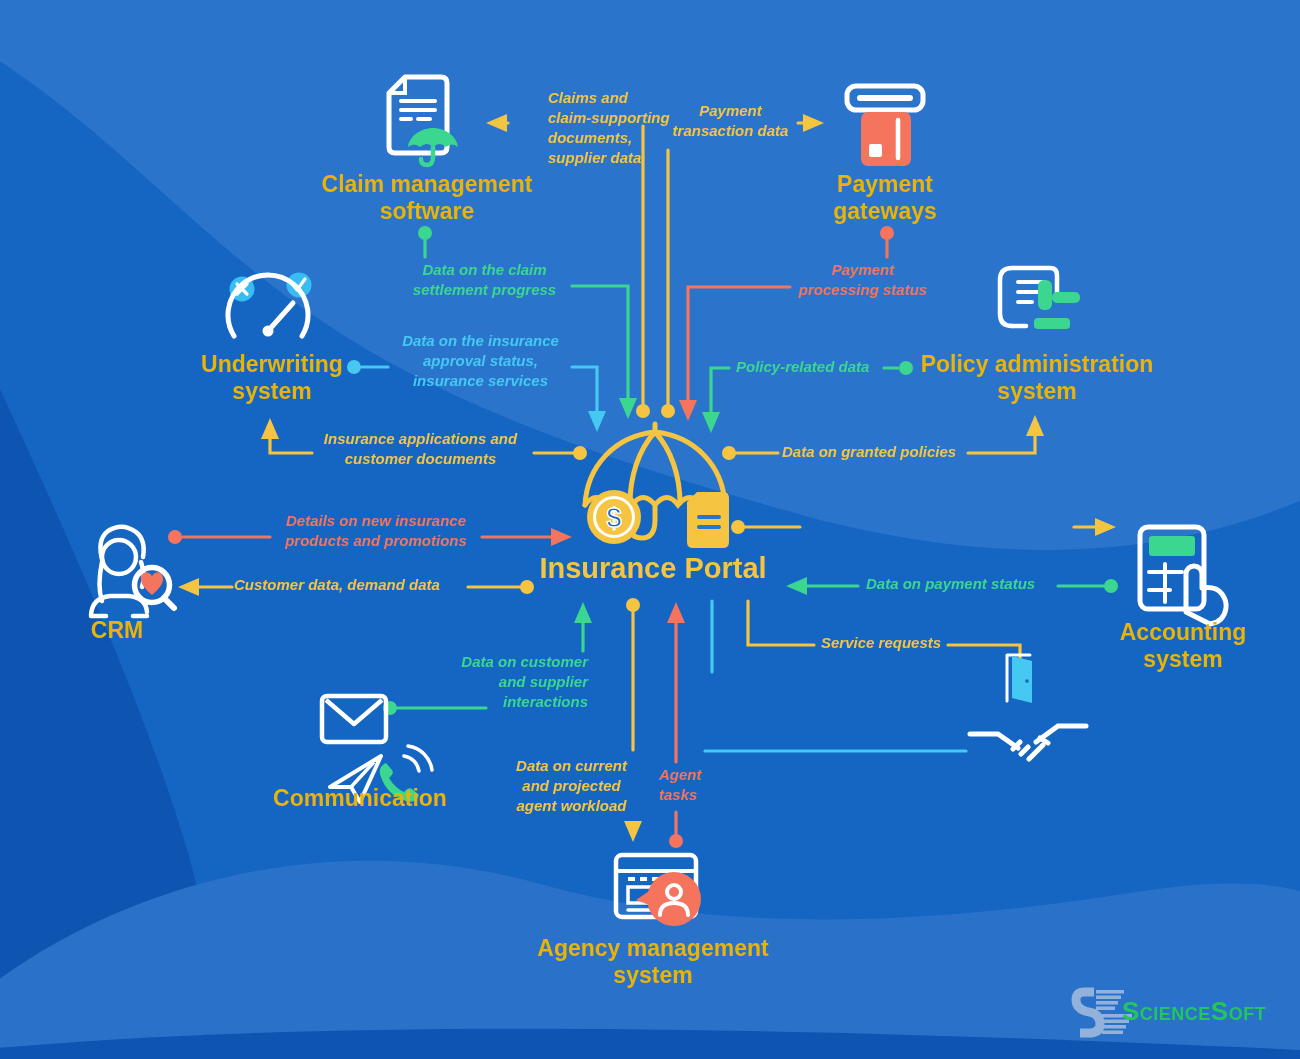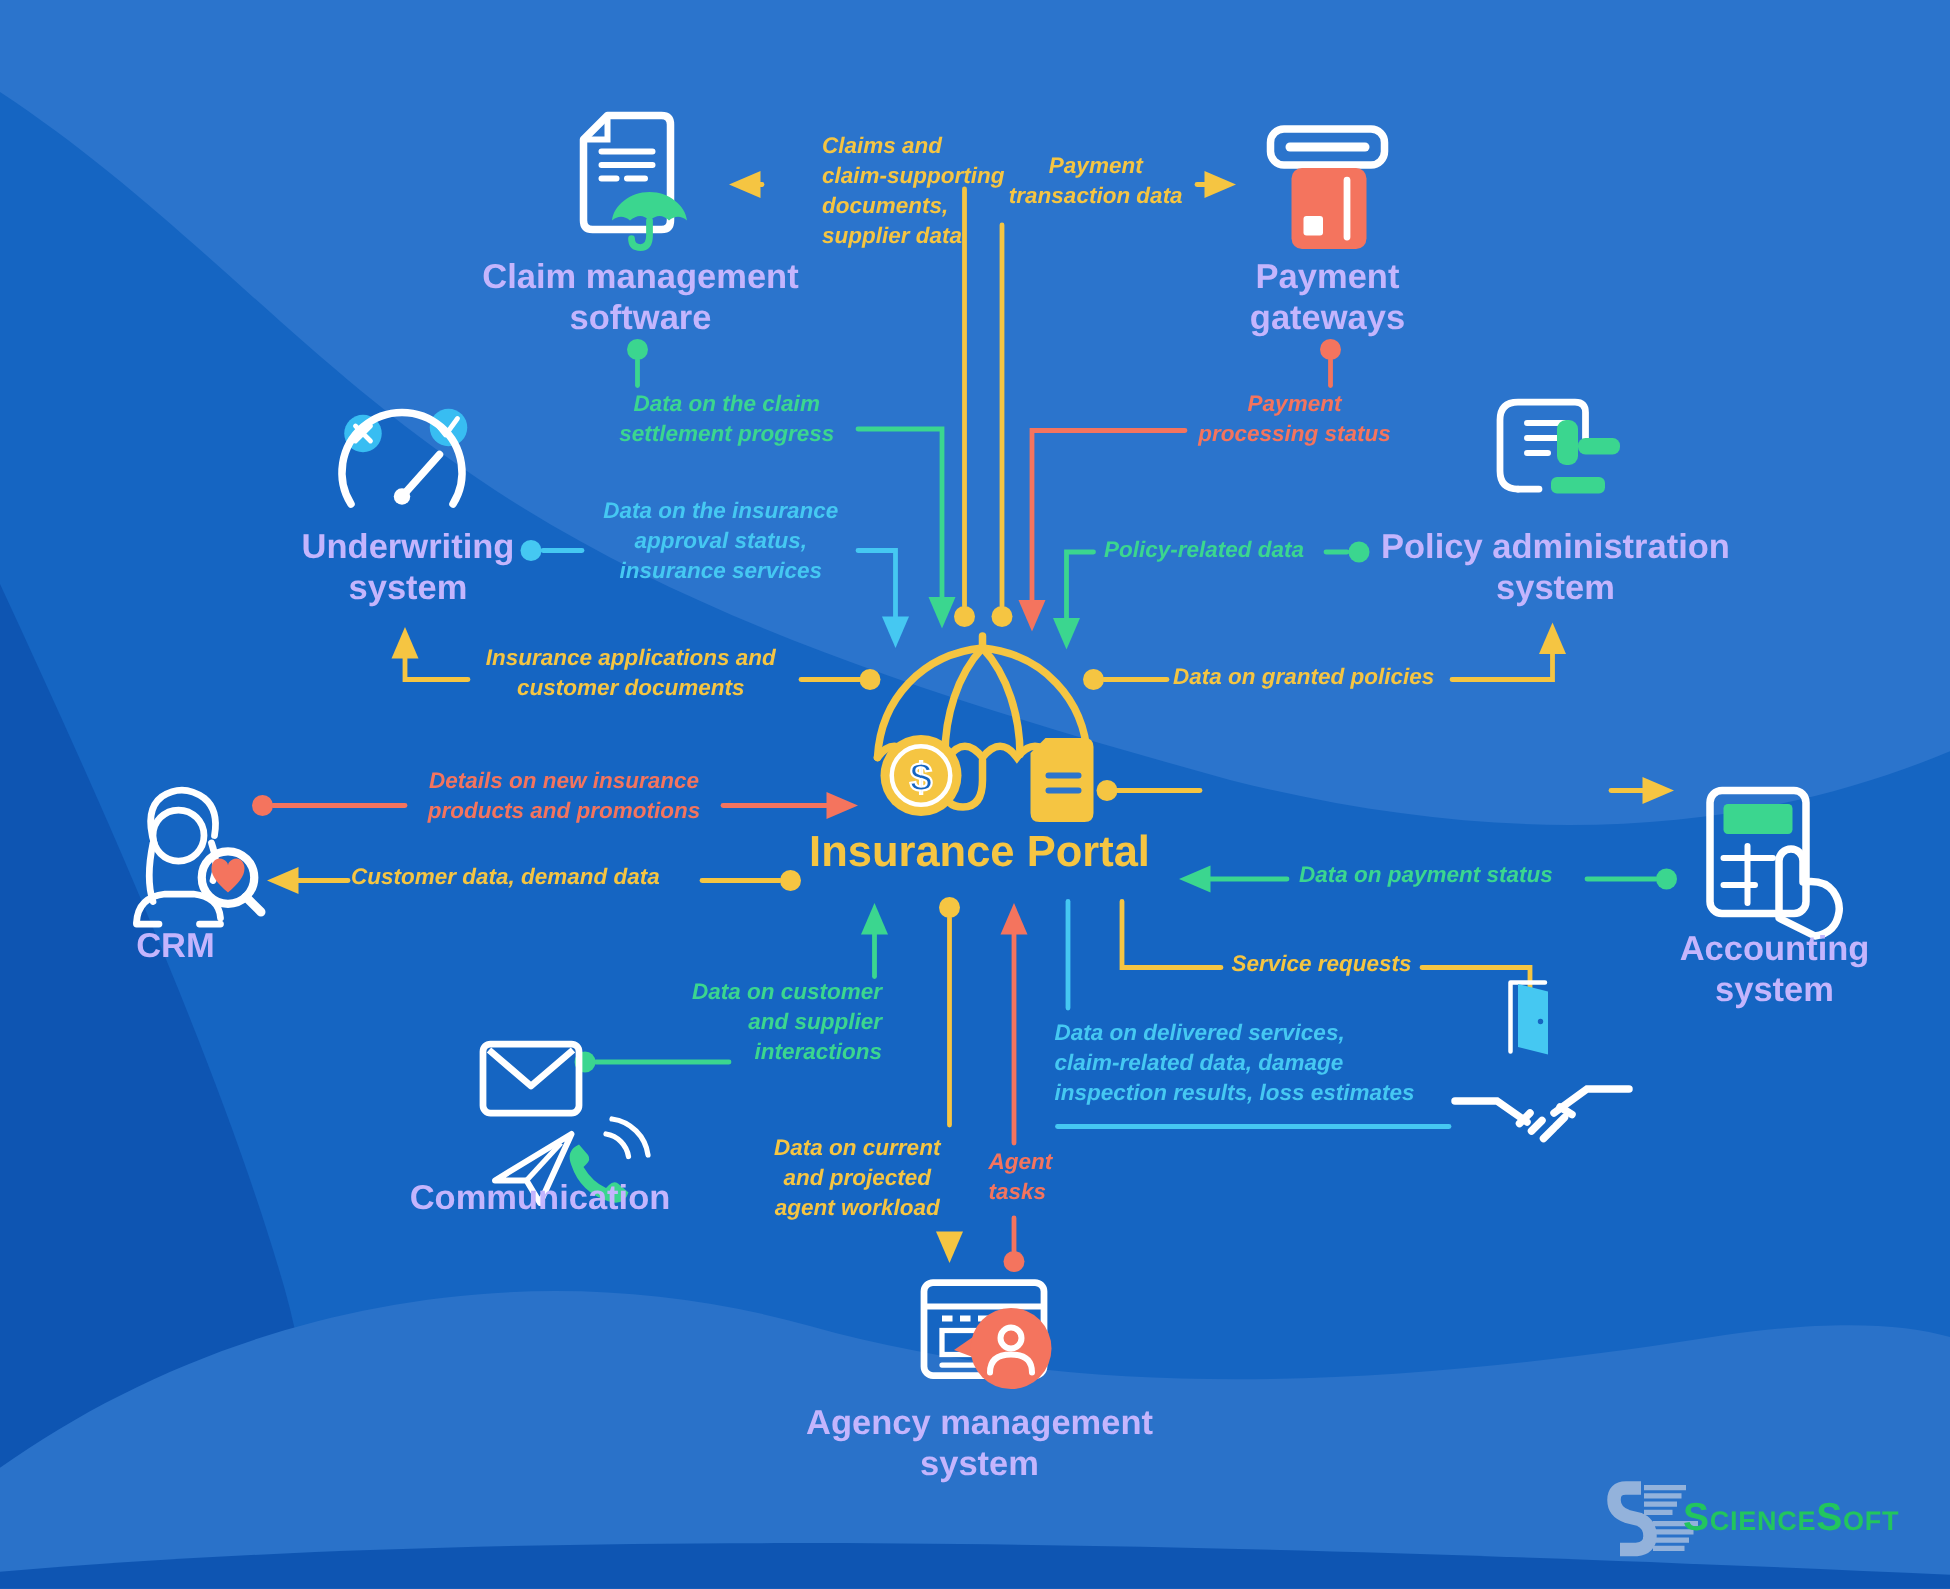--- a/index.html
+++ b/index.html
@@ -3,21 +3,21 @@
 <meta charset="utf-8">
 <style>
   html,body{margin:0;padding:0;background:#0b4da0;}
   .canvas{position:relative;width:1300px;height:1059px;overflow:hidden;
           font-family:"Liberation Sans",sans-serif;}
   .layer{position:absolute;left:0;top:0;width:1300px;height:1059px;}
   .lbl{position:absolute;font-size:15px;font-weight:700;font-style:italic;line-height:1.34;}
   .lbl span{display:block;}
   .one span{white-space:nowrap;}
   .c-y{color:#F5C542}.c-g{color:#3BD68F}.c-r{color:#F4745E}.c-c{color:#45C8F2}
-  .node-label{position:absolute;color:#c4b5fd;font-size:23px;font-weight:700;line-height:1.18;text-align:center;}
+  .node-label{position:absolute;color:#eab308;font-size:23px;font-weight:700;line-height:1.18;text-align:center;}
   .node-label span{display:block;}
   .portal-title{position:absolute;left:523px;top:552px;width:260px;text-align:center;
                 color:#F5C542;font-size:29px;font-weight:700;}
   .logo-text{position:absolute;left:1122px;top:996px;color:#22c55e;font-size:26px;
              font-weight:600;font-variant:small-caps;letter-spacing:.5px;}
 </style>
 </head>
 <body>
 
 <div class="canvas">
@@ -349,25 +349,20 @@
   </div>
   <div class="lbl c-y one" style="left:234px;top:575px;">
     <span>Customer data, demand data</span>
   </div>
   <div class="lbl c-g one" style="left:866px;top:574px;">
     <span>Data on payment status</span>
   </div>
   <div class="lbl c-y one" style="left:821px;top:633px;">
     <span>Service requests</span>
   </div>
-  <div class="lbl c-c" style="left:703px;top:679px;width:260px;text-align:left;">
-    <span>Data on delivered services,</span>
-    <span>claim-related data, damage</span>
-    <span>inspection results, loss estimates</span>
-  </div>
   <div class="lbl c-g" style="left:435px;top:652px;width:153px;text-align:right;">
     <span>Data on customer</span>
     <span>and supplier</span>
     <span>interactions</span>
   </div>
   <div class="lbl c-y" style="left:495px;top:756px;width:153px;text-align:center;">
     <span>Data on current</span>
     <span>and projected</span>
     <span>agent workload</span>
   </div>

